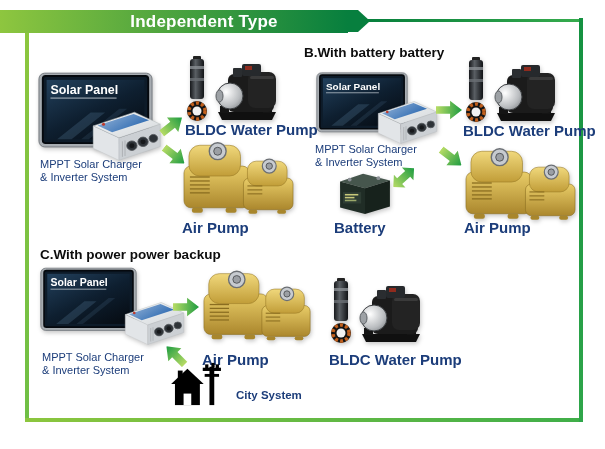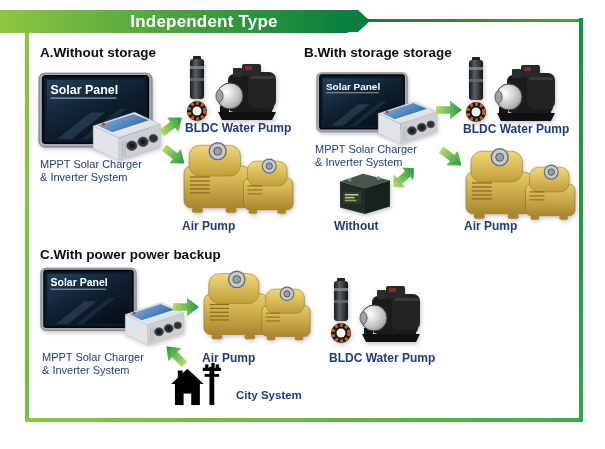--- a/index.html
+++ b/index.html
@@ -20,21 +20,21 @@
   .banner-line{
     left:366px;top:19px;width:213px;height:3px;
     background:linear-gradient(to right,#067f3c,#36ab4d);
   }
   
   .frame-left{left:25px;top:33px;width:4px;height:385px;background:linear-gradient(#8cc63e,#6fbf45);}
   .frame-bottom{left:25px;top:418px;width:558px;height:4px;background:linear-gradient(to right,#8cc63e,#3fae49);}
   .frame-right{left:579px;top:18px;width:4px;height:404px;background:linear-gradient(#149141,#2fa64a);}
   
   .heading{color:#0d0d0d;font-size:13.5px;font-weight:bold;white-space:nowrap;}
-  .lbl{color:#1c3d7a;font-size:12px;font-weight:bold;white-space:nowrap;}
+  .lbl{color:#1c3d7a;font-size:15px;font-weight:bold;white-space:nowrap;}
   .lbl2{color:#1c3d7a;font-size:11px;font-weight:normal;line-height:13px;white-space:nowrap;}
   .ctr{text-align:left;}
   .img{filter:drop-shadow(1px 2px 2px rgba(0,0,0,0.22));}
   .arrow{transform-origin:50% 50%;}
 </style>
 </head>
 <body>
 
 <svg style="position:absolute;width:0;height:0" aria-hidden="true">
   <defs>
@@ -181,21 +181,20 @@
   <svg class="abs" style="left:348px;top:7px" width="22" height="28">
     <polygon points="0,3 10,3 22,14 10,25 0,25" fill="#077f3e"></polygon>
   </svg>
   <div class="abs banner-line"></div>
   <div class="abs banner-title">Independent Type</div>
 
   <div class="abs frame-left"></div>
   <div class="abs frame-bottom"></div>
   <div class="abs frame-right"></div>
 
-  <div class="abs heading" style="left:40px;top:45px">A.Without storage</div>
 
   <svg class="abs img" style="left:38px;top:72px" width="115" height="79" viewBox="0 0 120 82">
     <rect x="1" y="1" width="118" height="77" rx="6" fill="#a7acb1" stroke="#73787d"></rect>
     <rect x="5" y="4" width="110" height="70" rx="3" fill="#0d1b29" stroke="#05090e" stroke-width="2"></rect>
     <rect x="9" y="8" width="102" height="62" fill="url(#g-panel)"></rect>
     <polygon points="20,70 55,42 70,42 35,70" fill="#7fb0d8" opacity="0.18"></polygon>
     <polygon points="45,70 85,38 93,38 53,70" fill="#7fb0d8" opacity="0.12"></polygon>
     <text x="13" y="23" fill="#ffffff" font-size="13" font-weight="bold" font-family="Liberation Sans, sans-serif">Solar Panel</text>
     <line x1="13" y1="27" x2="82" y2="27" stroke="#d7dde2" stroke-width="1" opacity="0.85"></line>
   </svg>
@@ -223,21 +222,21 @@
   <svg class="abs img" style="left:184px;top:56px" width="96" height="66">
       <use href="#sym-bldc" width="96" height="66"></use>
     </svg>
   <div class="abs lbl" style="left:185px;top:121px">BLDC Water Pump</div>
 
   <svg class="abs img" style="left:182px;top:140px" width="115" height="76">
       <use href="#sym-air" width="115" height="76"></use>
     </svg>
   <div class="abs lbl ctr" style="left:182px;top:219px;width:115px">Air Pump</div>
 
-  <div class="abs heading" style="left:304px;top:45px">B.With storage storage</div>
+  <div class="abs heading" style="left:304px;top:45px">B.With battery battery</div>
 
   <svg class="abs img" style="left:316px;top:72px" width="92" height="63" viewBox="0 0 120 82">
     <rect x="1" y="1" width="118" height="77" rx="6" fill="#a7acb1" stroke="#73787d"></rect>
     <rect x="5" y="4" width="110" height="70" rx="3" fill="#0d1b29" stroke="#05090e" stroke-width="2"></rect>
     <rect x="9" y="8" width="102" height="62" fill="url(#g-panel)"></rect>
     <polygon points="20,70 55,42 70,42 35,70" fill="#7fb0d8" opacity="0.18"></polygon>
     <polygon points="45,70 85,38 93,38 53,70" fill="#7fb0d8" opacity="0.12"></polygon>
     <text x="13" y="23" fill="#ffffff" font-size="13" font-weight="bold" font-family="Liberation Sans, sans-serif">Solar Panel</text>
     <line x1="13" y1="27" x2="82" y2="27" stroke="#d7dde2" stroke-width="1" opacity="0.85"></line>
   </svg>
@@ -273,21 +272,21 @@
   <div class="abs lbl" style="left:463px;top:122px">BLDC Water Pump</div>
 
   <svg class="abs img" style="left:464px;top:146px" width="115" height="76">
       <use href="#sym-air" width="115" height="76"></use>
     </svg>
   <div class="abs lbl ctr" style="left:464px;top:219px;width:115px">Air Pump</div>
 
   <svg class="abs img" style="left:336px;top:170px" width="58" height="46">
       <use href="#sym-battery" width="58" height="46"></use>
     </svg>
-  <div class="abs lbl ctr" style="left:334px;top:219px;width:62px">Without</div>
+  <div class="abs lbl ctr" style="left:334px;top:219px;width:62px">Battery</div>
 
   <div class="abs heading" style="left:40px;top:247px">C.With power power backup</div>
 
   <svg class="abs img" style="left:40px;top:267px" width="97" height="67" viewBox="0 0 120 82">
     <rect x="1" y="1" width="118" height="77" rx="6" fill="#a7acb1" stroke="#73787d"></rect>
     <rect x="5" y="4" width="110" height="70" rx="3" fill="#0d1b29" stroke="#05090e" stroke-width="2"></rect>
     <rect x="9" y="8" width="102" height="62" fill="url(#g-panel)"></rect>
     <polygon points="20,70 55,42 70,42 35,70" fill="#7fb0d8" opacity="0.18"></polygon>
     <polygon points="45,70 85,38 93,38 53,70" fill="#7fb0d8" opacity="0.12"></polygon>
     <text x="13" y="23" fill="#ffffff" font-size="13" font-weight="bold" font-family="Liberation Sans, sans-serif">Solar Panel</text>

